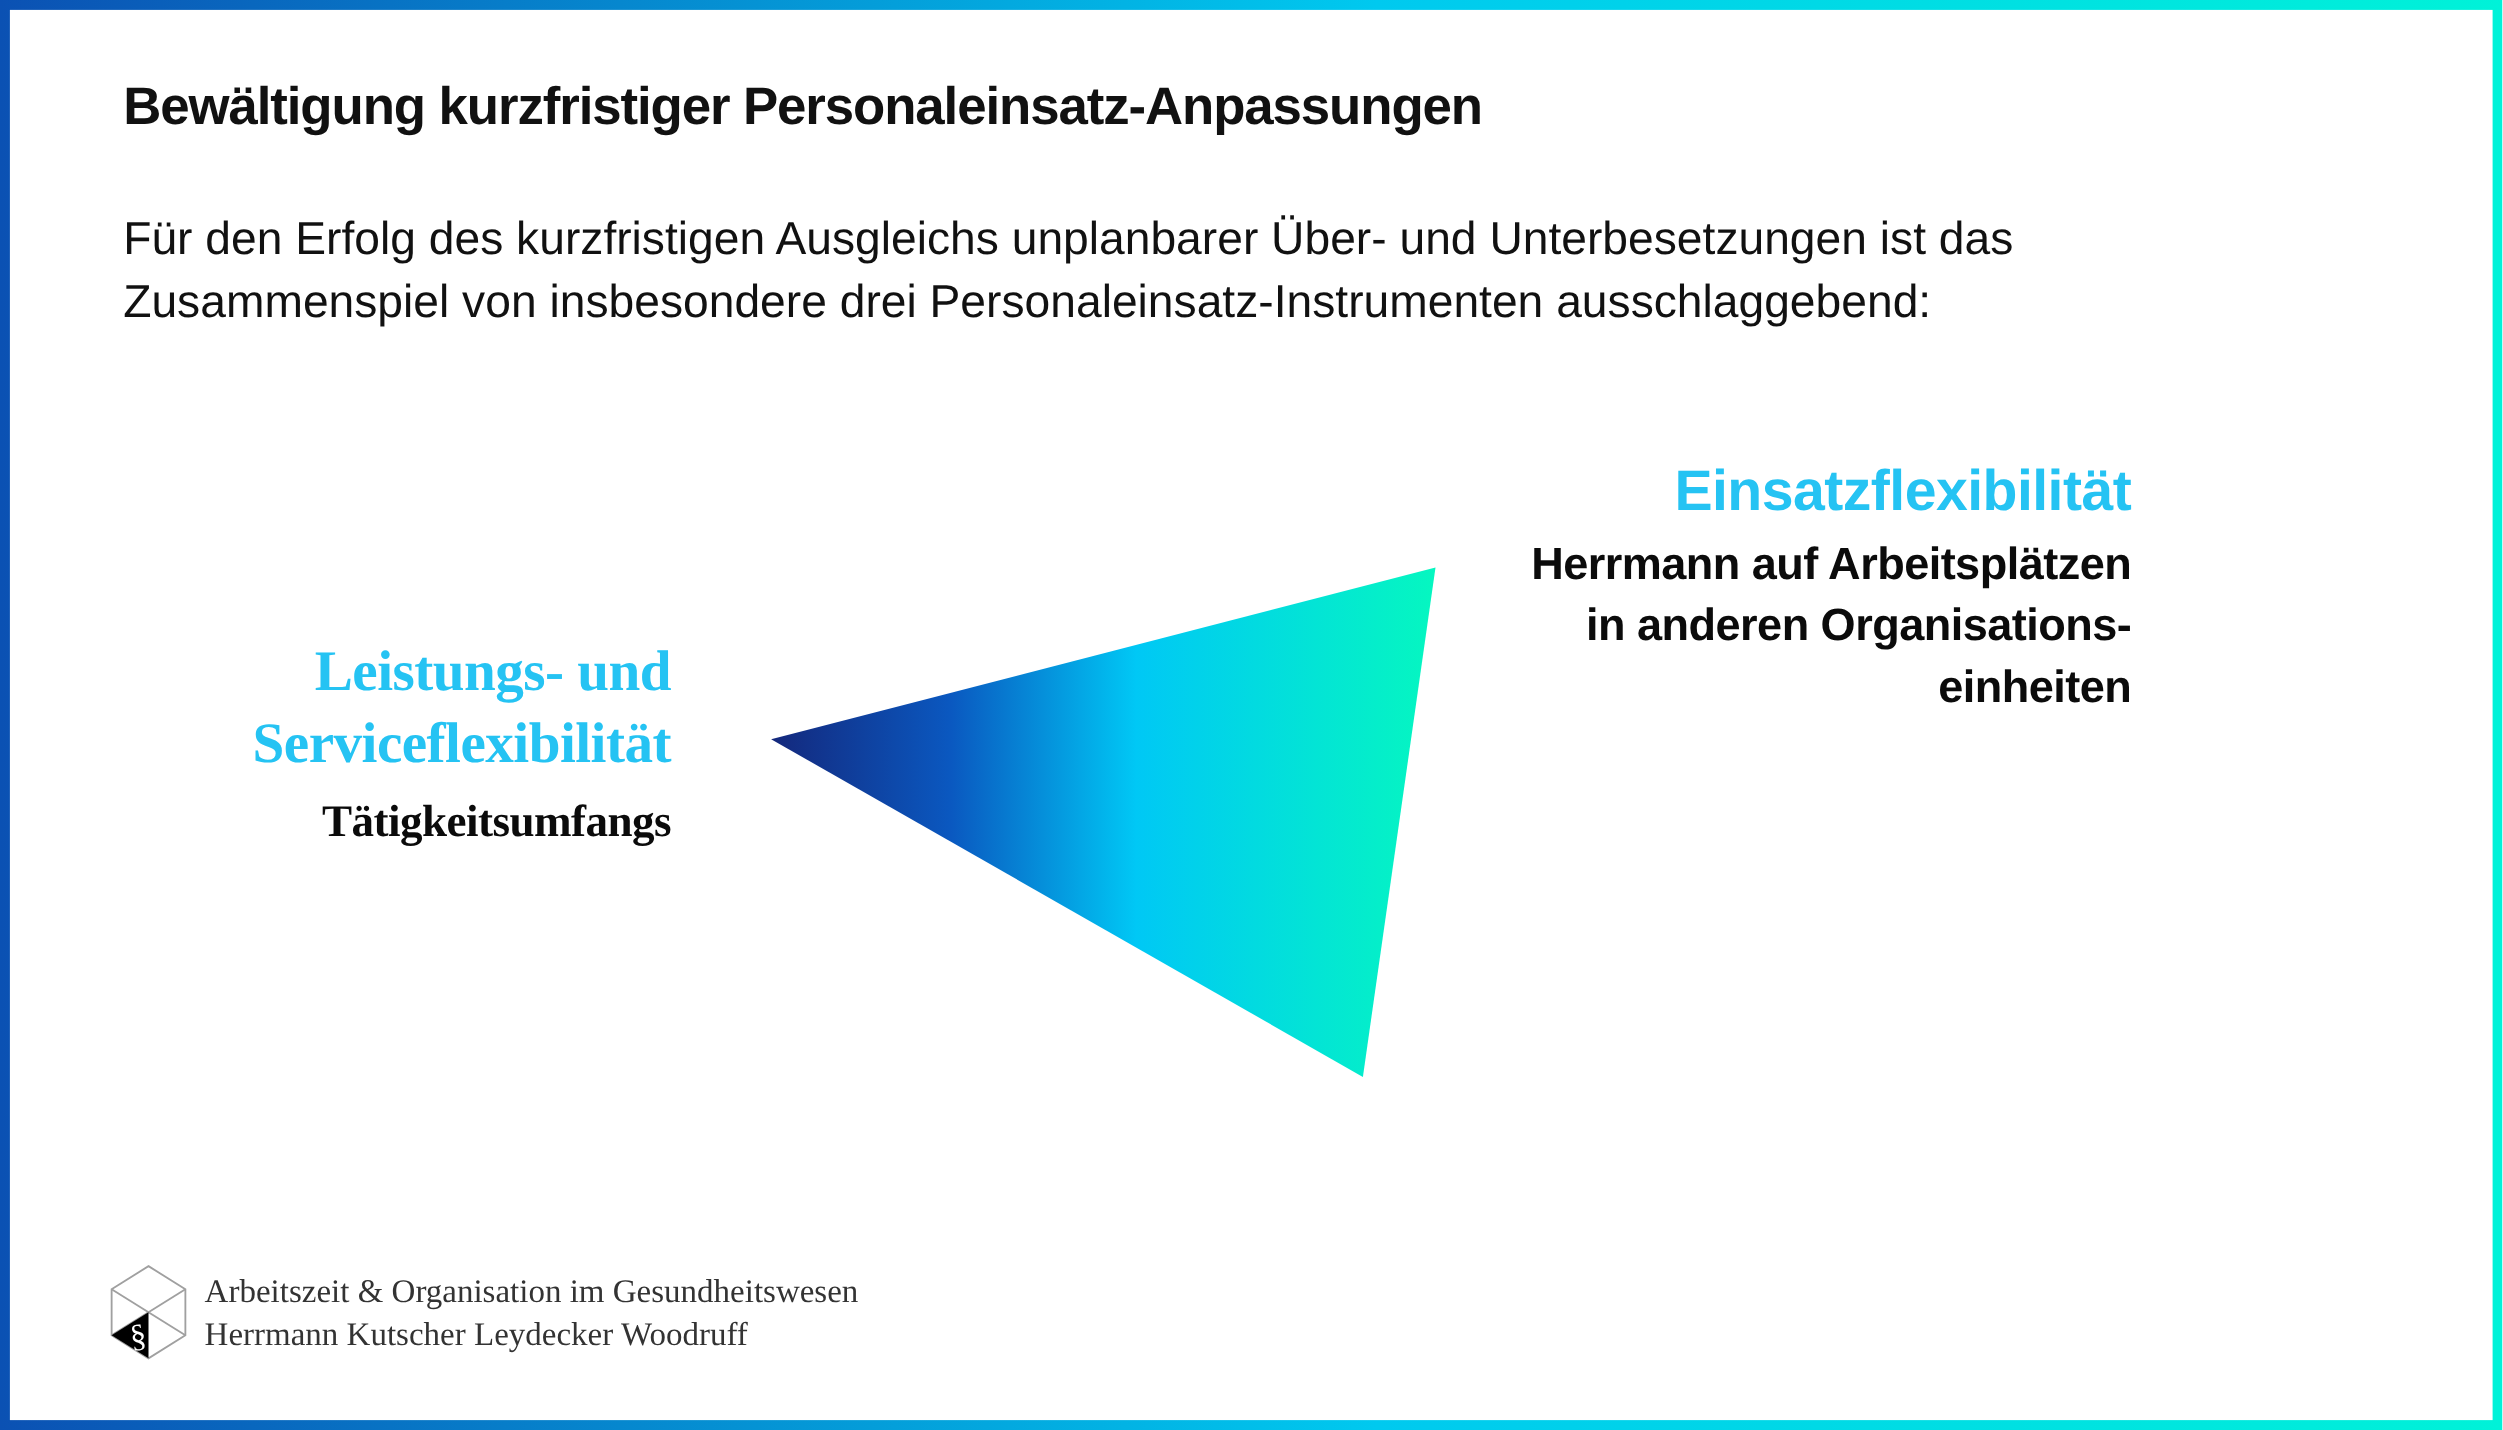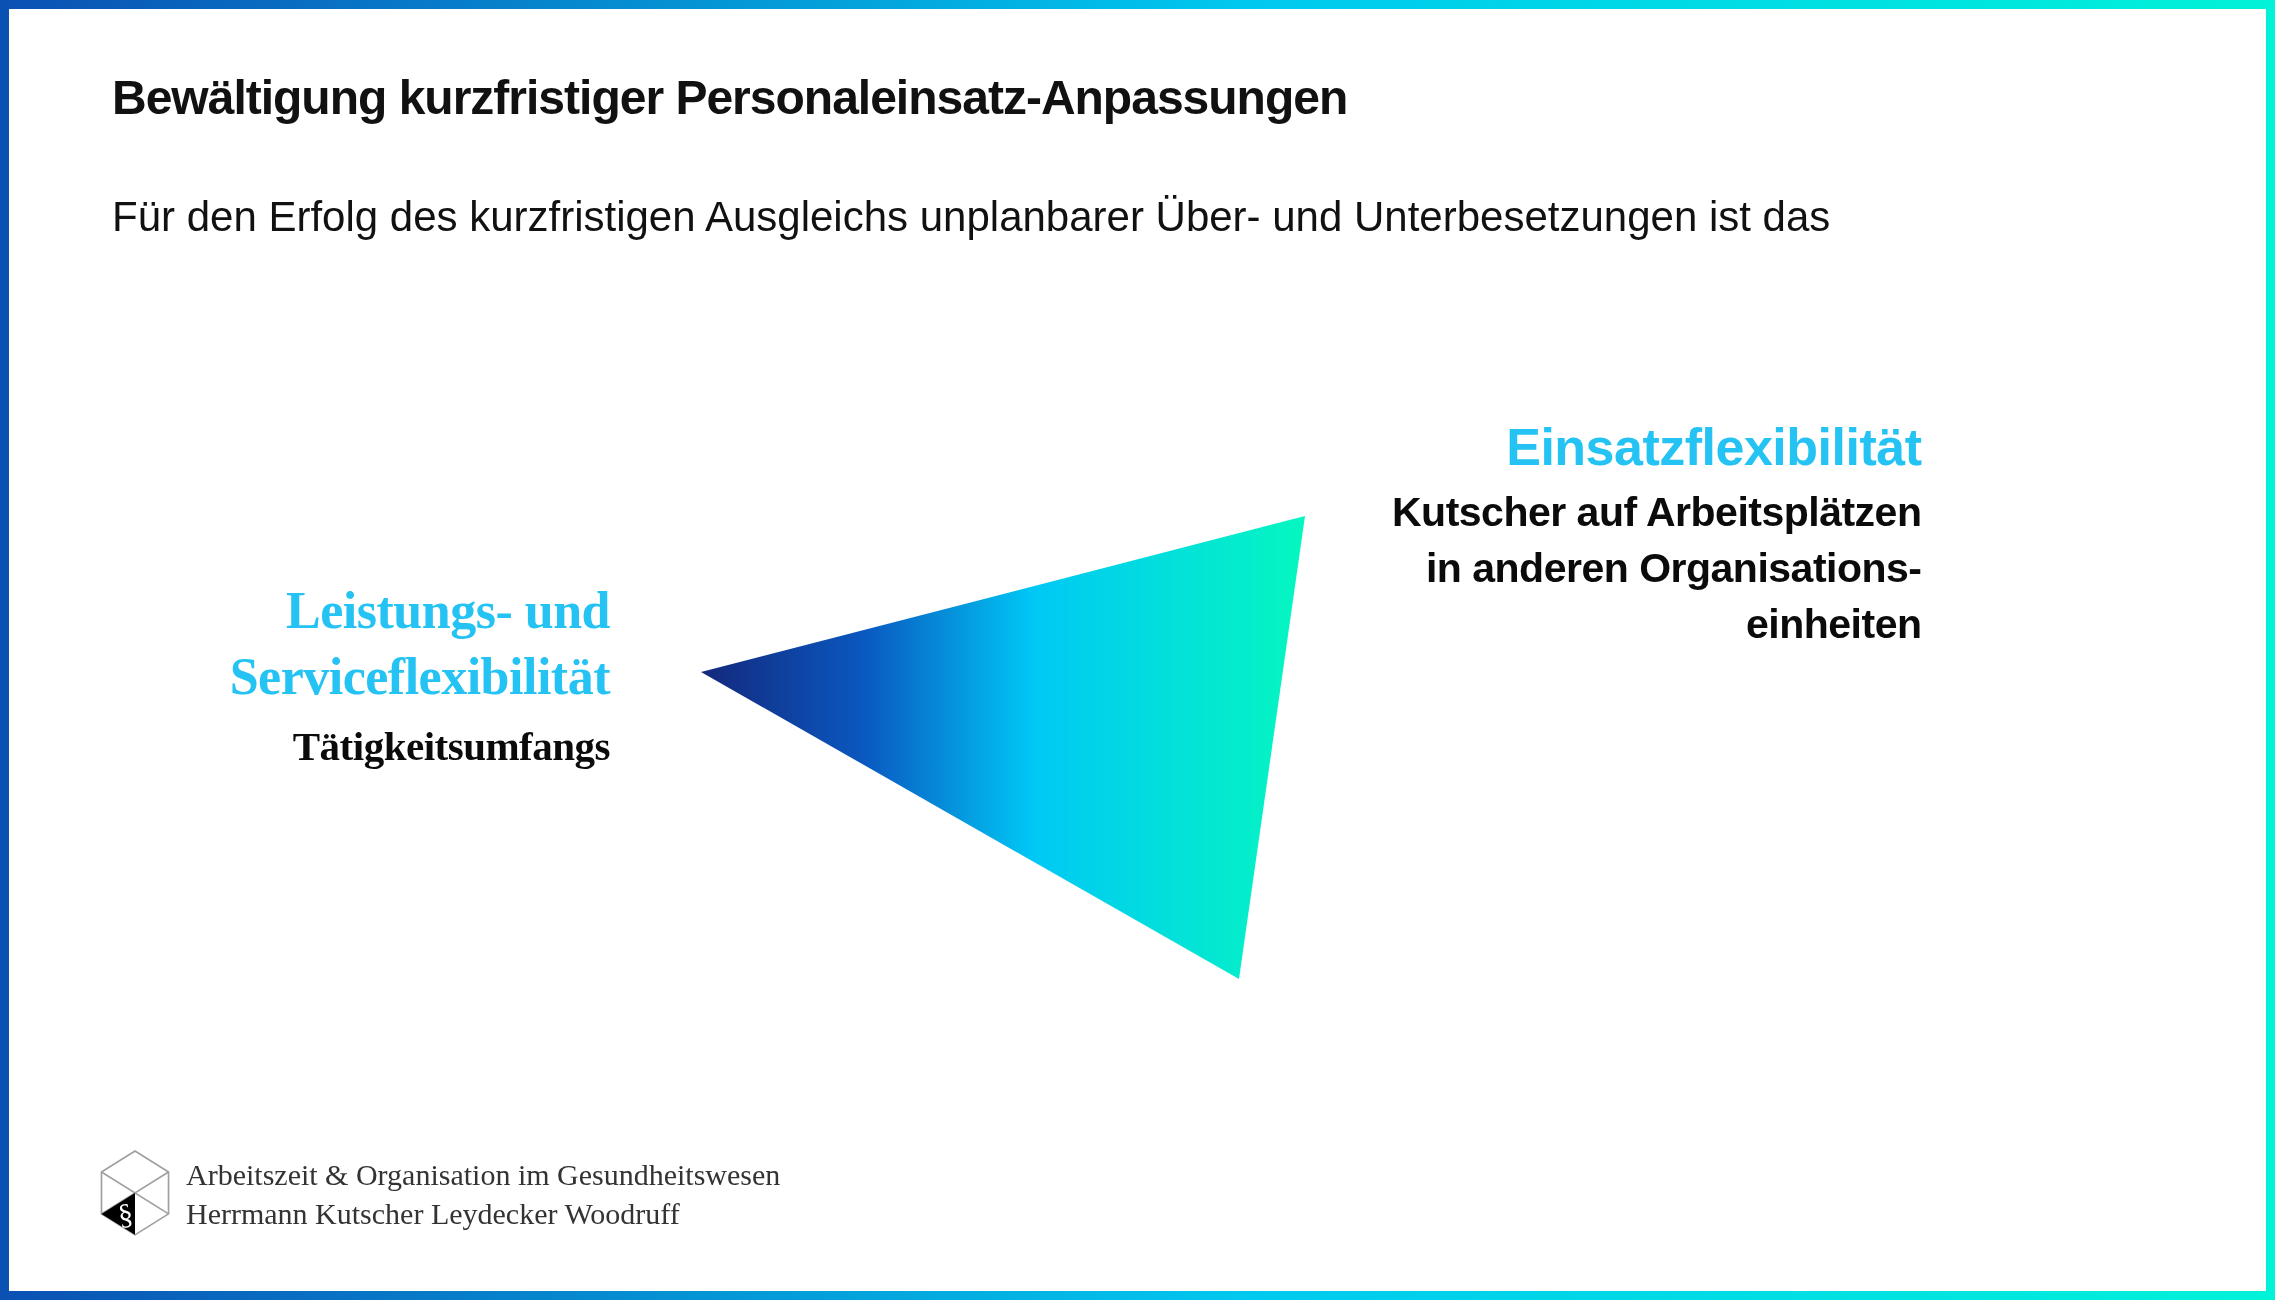--- a/index.html
+++ b/index.html
@@ -120,36 +120,37 @@
         <stop offset="1" stop-color="#05f7c0"></stop>
       </linearGradient>
     </defs>
     <polygon points="701,672 1305,516 1239,979" fill="url(#triGrad)"></polygon>
   </svg>
 
   <div class="abs title">Bewältigung kurzfristiger Personaleinsatz-Anpassungen</div>
 
   <div class="abs intro">
     <div>Für den Erfolg des kurzfristigen Ausgleichs unplanbarer Über- und Unterbesetzungen ist das</div>
+    <div>Zusammenspiel von insbesondere drei Personaleinsatz-Instrumenten ausschlaggebend:</div>
   </div>
 
   <div class="abs label-left">
     <div class="label-heading">
       <div>Leistungs- und</div>
       <div>Serviceflexibilität</div>
     </div>
     <div class="label-desc">
       <div>Tätigkeitsumfangs</div>
     </div>
   </div>
 
   <div class="abs label-right">
     <div class="label-heading">Einsatzflexibilität</div>
     <div class="label-desc">
-      <div>Kutscher auf Arbeitsplätzen</div>
+      <div>Herrmann auf Arbeitsplätzen</div>
       <div>in anderen Organisations-</div>
       <div>einheiten</div>
     </div>
   </div>
 
 
   <div class="abs footer">
     <svg class="logo-svg" viewBox="0 0 66 84">
       <g stroke="#a0a0a0" stroke-width="1.6" fill="none">
         <polygon points="33,1 65,21 65,61 33,81 1,61 1,21"></polygon>

